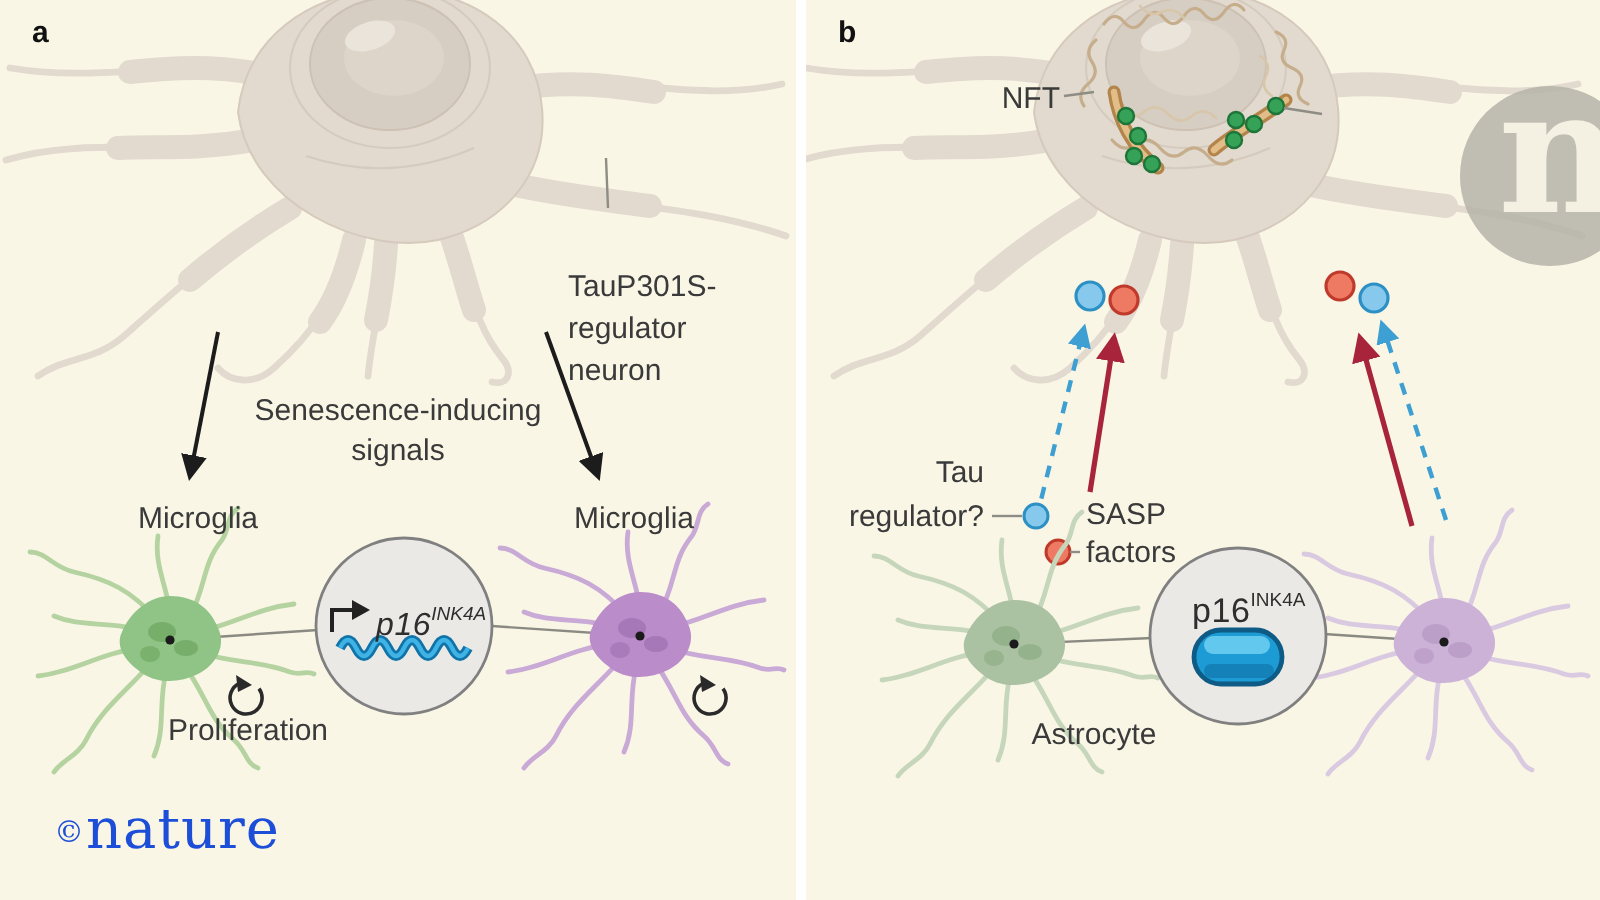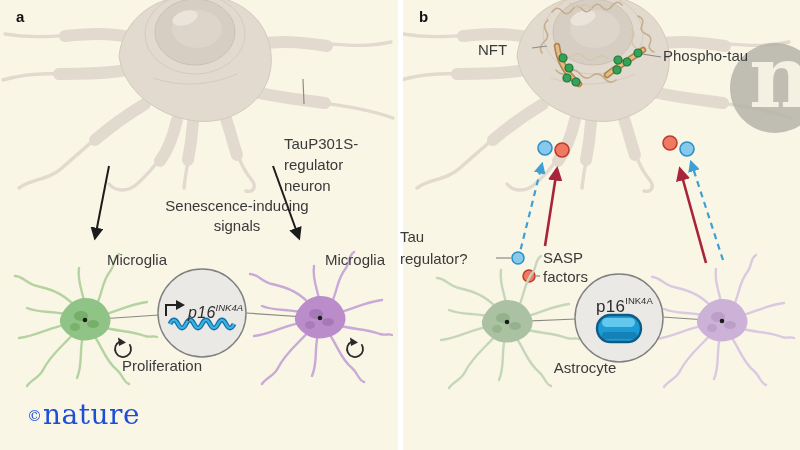--- a/index.html
+++ b/index.html
@@ -1,22 +1,22 @@
 <!DOCTYPE html>
 <html><head>
 <meta charset="utf-8">
 <style>
   html,body{margin:0;padding:0;}
   .stage{position:relative;width:800px;height:450px;background:#faf6e6;overflow:hidden;
          font-family:"Liberation Sans",sans-serif;color:#3a3a3a;}
   .stage svg{position:absolute;left:0;top:0;}
   .lbl{position:absolute;font-size:15px;line-height:20px;color:#3a3a3a;white-space:nowrap;}
   .lbl span{display:block;}
-  .center{text-align:center;white-space:normal;padding-left:38px;}
-  .right{text-align:left;}
+  .center{text-align:center;white-space:normal;}
+  .right{text-align:right;}
   .panel-letter{position:absolute;font-size:15px;font-weight:bold;color:#111;}
   .gene-lbl{position:absolute;font-size:17px;color:#2e2e2e;letter-spacing:.3px;}
   .gene-lbl sup{font-size:9.5px;position:relative;top:-1px;letter-spacing:0;}
   .italic{font-style:italic;font-size:16px;}
   .wm-nature{position:absolute;left:27px;top:398px;font-family:"DejaVu Serif","Liberation Serif",serif;
              color:#1d4ed8;font-size:28px;letter-spacing:.5px;}
   .wm-nature .c{font-size:15px;vertical-align:3px;letter-spacing:1px;}
   .wm-n{position:absolute;left:749px;top:34px;font-family:"DejaVu Serif","Liberation Serif",serif;
         font-size:86px;line-height:86px;color:#f4f1e2;font-weight:bold;}
   .arm-thin{fill:none;stroke:var(--n-fill);stroke-width:3.4;stroke-linecap:round;}
@@ -200,21 +200,20 @@
 
 <div class="lbl center" style="left:49px;top:250px;width:100px;">Microglia</div>
 <div class="lbl center" style="left:267px;top:250px;width:100px;">Microglia</div>
 <div class="lbl center" style="left:74px;top:356px;width:100px;">Proliferation</div>
 
 <div class="gene-lbl italic" style="left:188px;top:303px;">
   <span>p16</span><sup>INK4A</sup>
 </div>
 
 <div class="lbl right" style="left:478px;top:40px;width:52px;">NFT</div>
-<div class="lbl" style="left:663px;top:46px;">Phospho-tau</div>
 
 <div class="lbl right" style="left:400px;top:226px;width:92px;line-height:22px;">
   <span>Tau</span>
   <span>regulator?</span>
 </div>
 
 <div class="lbl" style="left:543px;top:248px;line-height:19px;">
   <span>SASP</span>
   <span>factors</span>
 </div>

